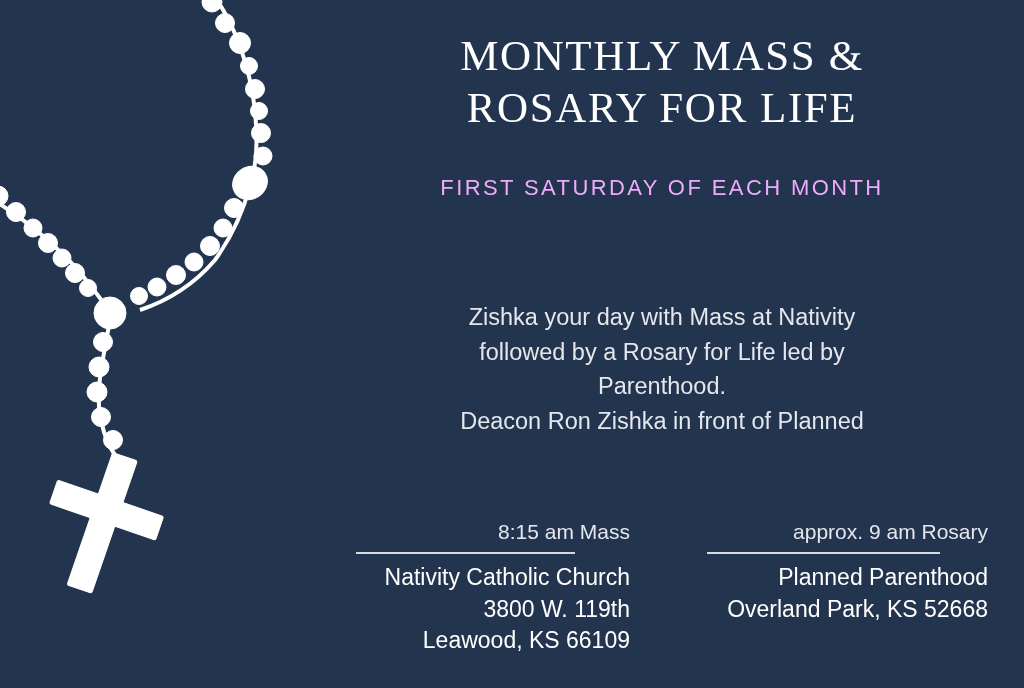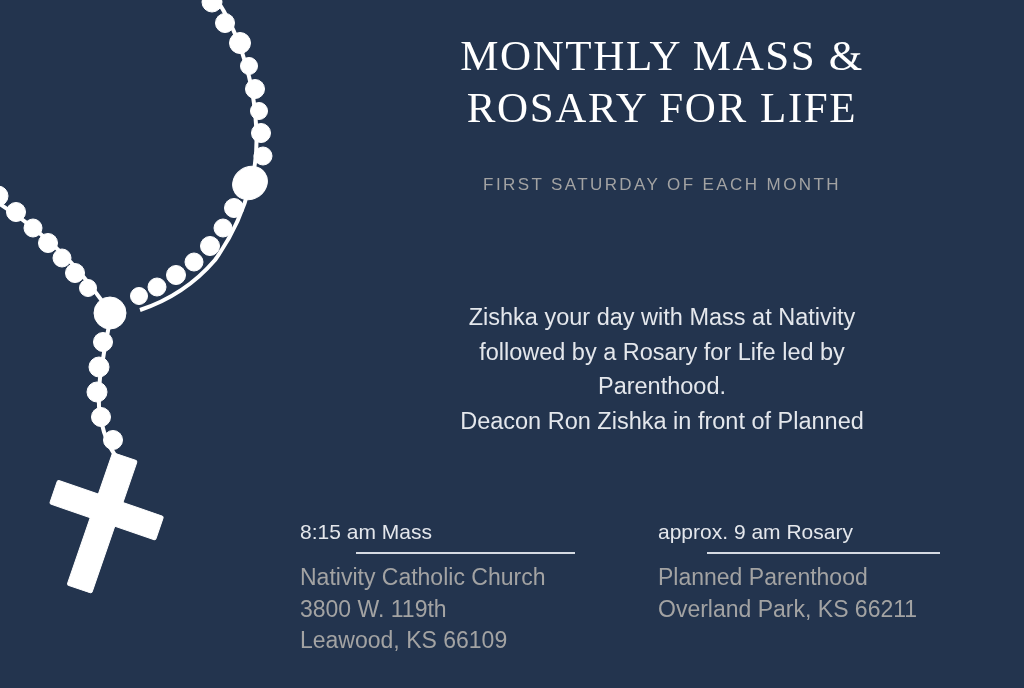--- a/index.html
+++ b/index.html
@@ -58,23 +58,23 @@
     font-weight: 400;
   }
 
   #subtitle {
     position: absolute;
     left: 0;
     top: 175px;
     width: 724px;
     text-align: center;
     font-family: "Liberation Sans", sans-serif;
-    font-size: 17px;
+    font-size: 22px;
     letter-spacing: 2.4px;
-    color: #a3a3a3;
+    color: #f0abfc;
     font-weight: 400;
   }
 
   #body-copy {
     position: absolute;
     left: 62px;
     top: 300px;
     width: 600px;
     text-align: center;
     font-family: "Liberation Sans", sans-serif;
@@ -89,21 +89,21 @@
   #info-columns {
     position: absolute;
     left: 0;
     top: 518px;
     width: 724px;
     display: flex;
     justify-content: flex-start;
   }
   .info-col {
     width: 330px;
-    text-align: left;
+    text-align: right;
   }
   .info-col.left  { margin-left: 0px; }
   .info-col.right { margin-left: 28px; }
 
   .info-time {
     font-family: "Liberation Sans", sans-serif;
     font-size: 21px;
     line-height: 27px;
     color: #e4e7ec;
     font-weight: 300;
@@ -114,21 +114,21 @@
     background: #d5dae2;
     margin: 7px auto 8px auto;
   }
   .info-col.left  .info-rule { width: 219px; }
   .info-col.right .info-rule { width: 233px; }
 
   .info-lines {
     font-family: "Liberation Sans", sans-serif;
     font-size: 23px;
     line-height: 31.5px;
-    color: #a3a3a3;
+    color: #ffffff;
     font-weight: 300;
   }
   .info-lines div { white-space: nowrap; }
 </style>
 </head>
 <body>
 
 <div id="poster">
 
   <svg id="rosary-art" viewBox="0 0 330 688" width="330" height="688" xmlns="http://www.w3.org/2000/svg">
@@ -207,19 +207,19 @@
           <div>3800 W. 119th</div>
           <div>Leawood, KS 66109</div>
         </div>
       </div>
 
       <div class="info-col right">
         <div class="info-time">approx. 9 am Rosary</div>
         <div class="info-rule"></div>
         <div class="info-lines">
           <div>Planned Parenthood</div>
-          <div>Overland Park, KS 66211</div>
+          <div>Overland Park, KS 52668</div>
         </div>
       </div>
 
     </div>
   </div>
 </div>
 
 </body></html>

